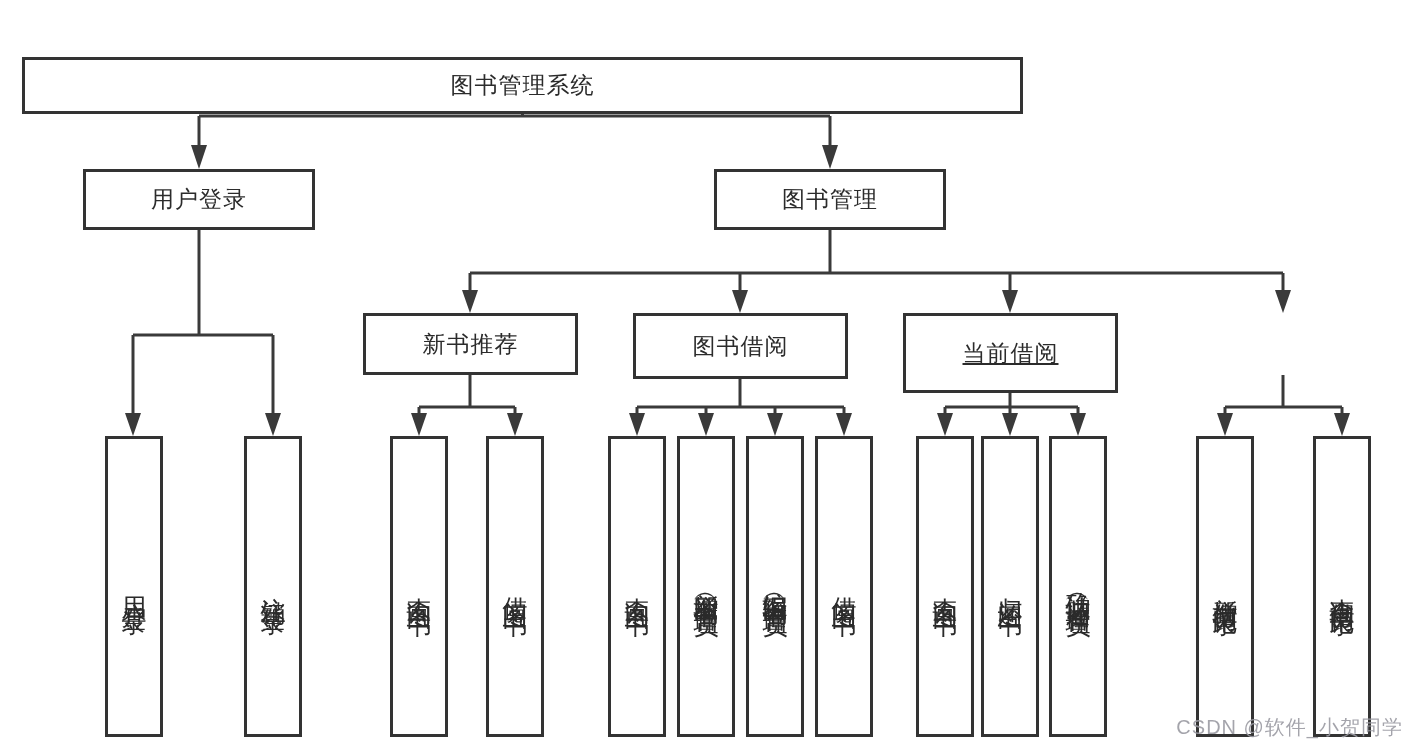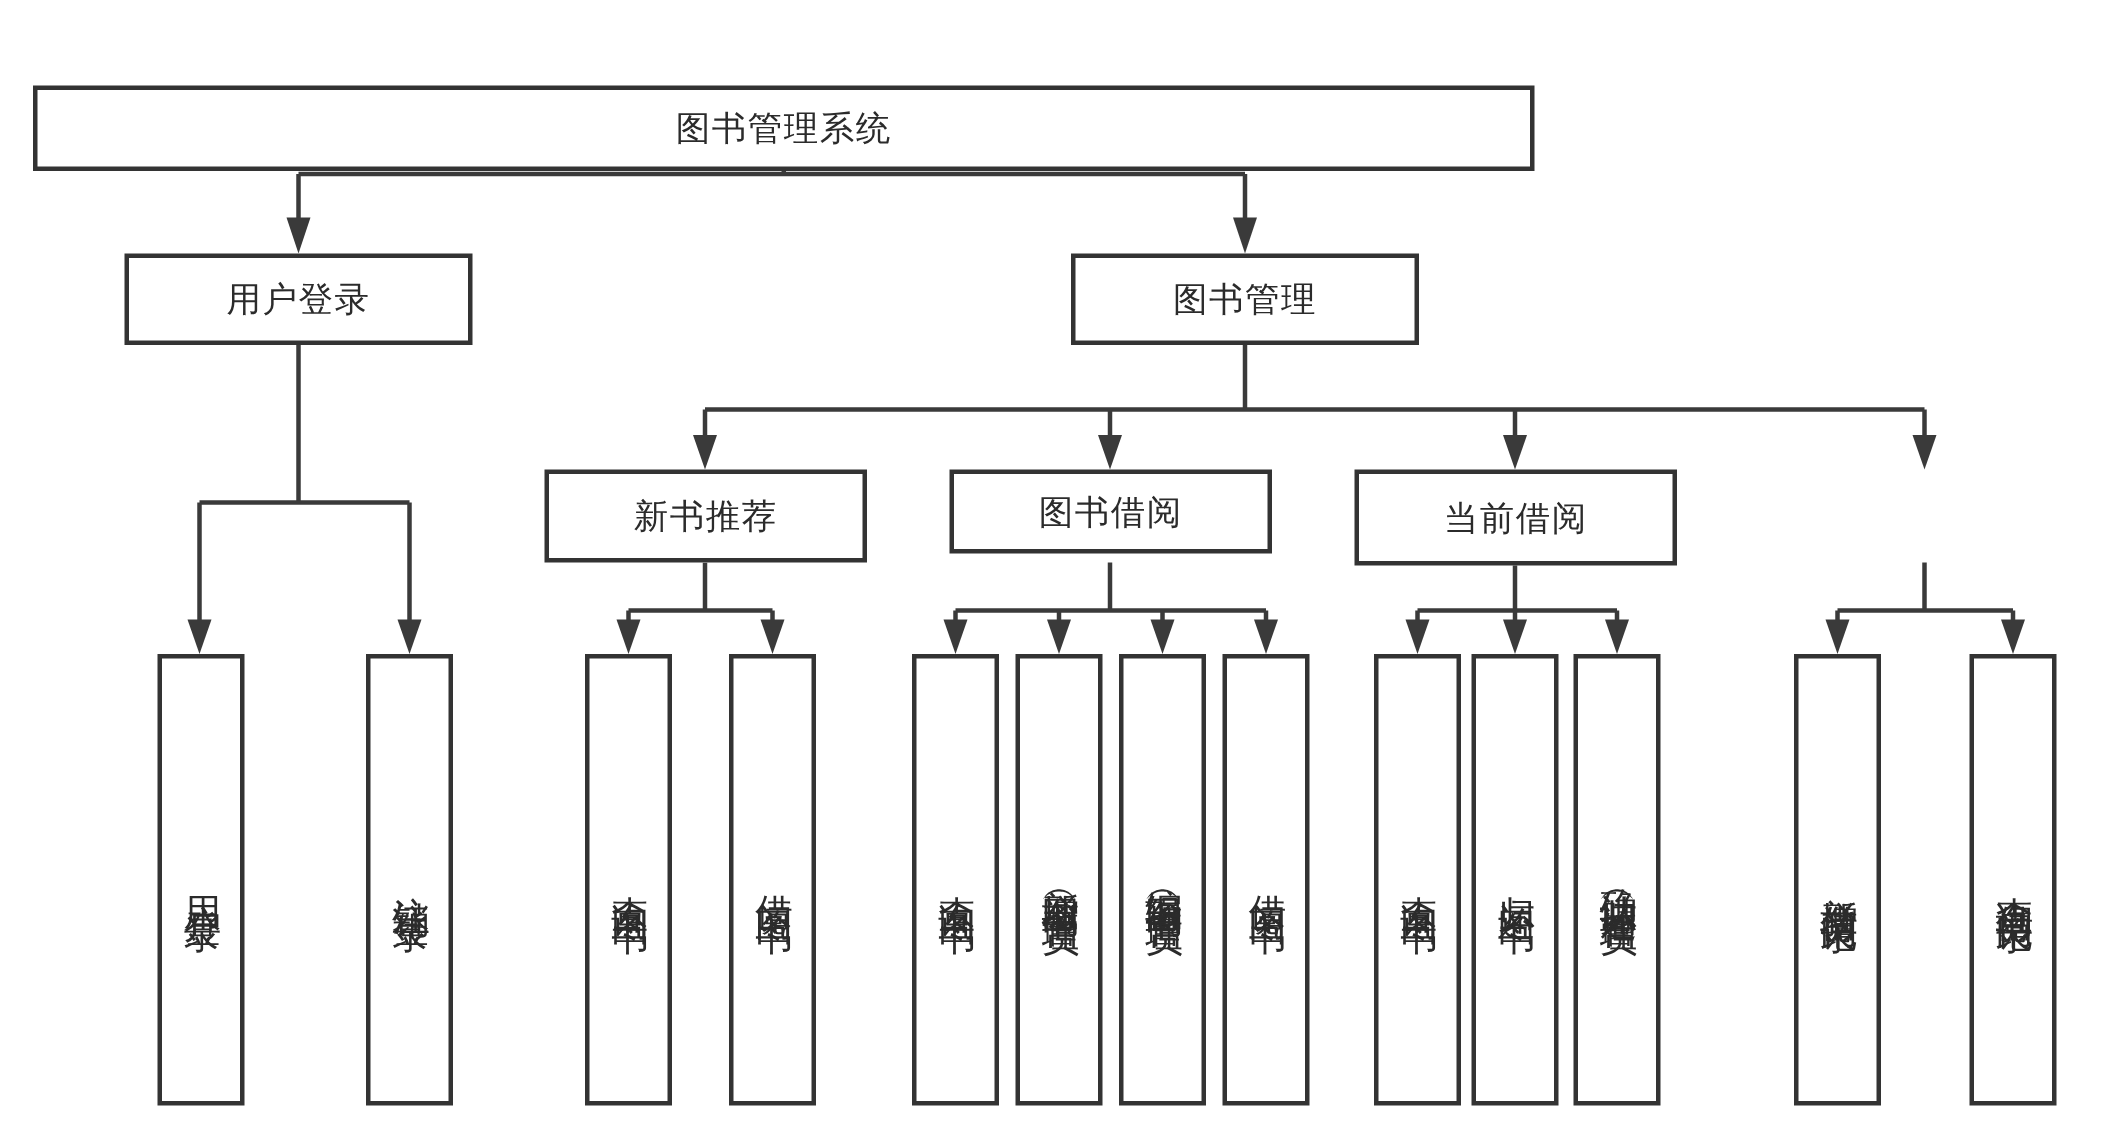--- a/index.html
+++ b/index.html
@@ -36,22 +36,22 @@
     letter-spacing: 3px;
     line-height: 1;
   }
   .leaf-short { letter-spacing: 5px; }
 
   
   #node-root            { left: 22px;   top: 13px;  width: 1001px; height: 57px; }
   #node-user-login      { left: 83px;   top: 169px; width: 232px;  height: 61px; }
   #node-book-mgmt       { left: 714px;  top: 169px; width: 232px;  height: 61px; }
   #node-new-book-rec    { left: 363px;  top: 313px; width: 215px;  height: 62px; }
-  #node-book-borrow     { left: 633px;  top: 313px; width: 215px;  height: 56px; }
-  #node-current-borrow  { left: 903px;  top: 313px; width: 215px;  height: 64px; }
+  #node-book-borrow     { left: 633px;  top: 313px; width: 215px;  height: 66px; }
+  #node-current-borrow  { left: 903px;  top: 313px; width: 215px;  height: 80px; text-decoration: underline; }
   #node-borrow-records  { left: 1173px; top: 313px; width: 220px;  height: 62px; }
 
   .leaf { top: 436px; width: 58px; height: 301px; }
   #leaf-user-login          { left: 105px;  }
   #leaf-logout              { left: 244px;  }
   #leaf-query-books-1       { left: 390px;  }
   #leaf-borrow-books-1      { left: 486px;  }
   #leaf-query-books-2       { left: 608px;  }
   #leaf-add-book            { left: 677px;  }
   #leaf-edit-book           { left: 746px;  }
@@ -164,13 +164,14 @@
   <div class="node leaf leaf-short" id="leaf-query-books-2">查询图书</div>
   <div class="node leaf" id="leaf-add-book">新增图书（管理员）</div>
   <div class="node leaf" id="leaf-edit-book">编辑图书（管理员）</div>
   <div class="node leaf leaf-short" id="leaf-borrow-books-2">借阅图书</div>
   <div class="node leaf leaf-short" id="leaf-query-books-3">查询图书</div>
   <div class="node leaf leaf-short" id="leaf-return-book">归还图书</div>
   <div class="node leaf" id="leaf-confirm-return">确认归还（管理员）</div>
   <div class="node leaf" id="leaf-add-borrow-record">新增借阅记录</div>
   <div class="node leaf" id="leaf-query-borrow-record">查询借阅记录</div>
 
+  <div id="watermark">CSDN @软件_小贺同学</div>
 </div>
 
 </body></html>

